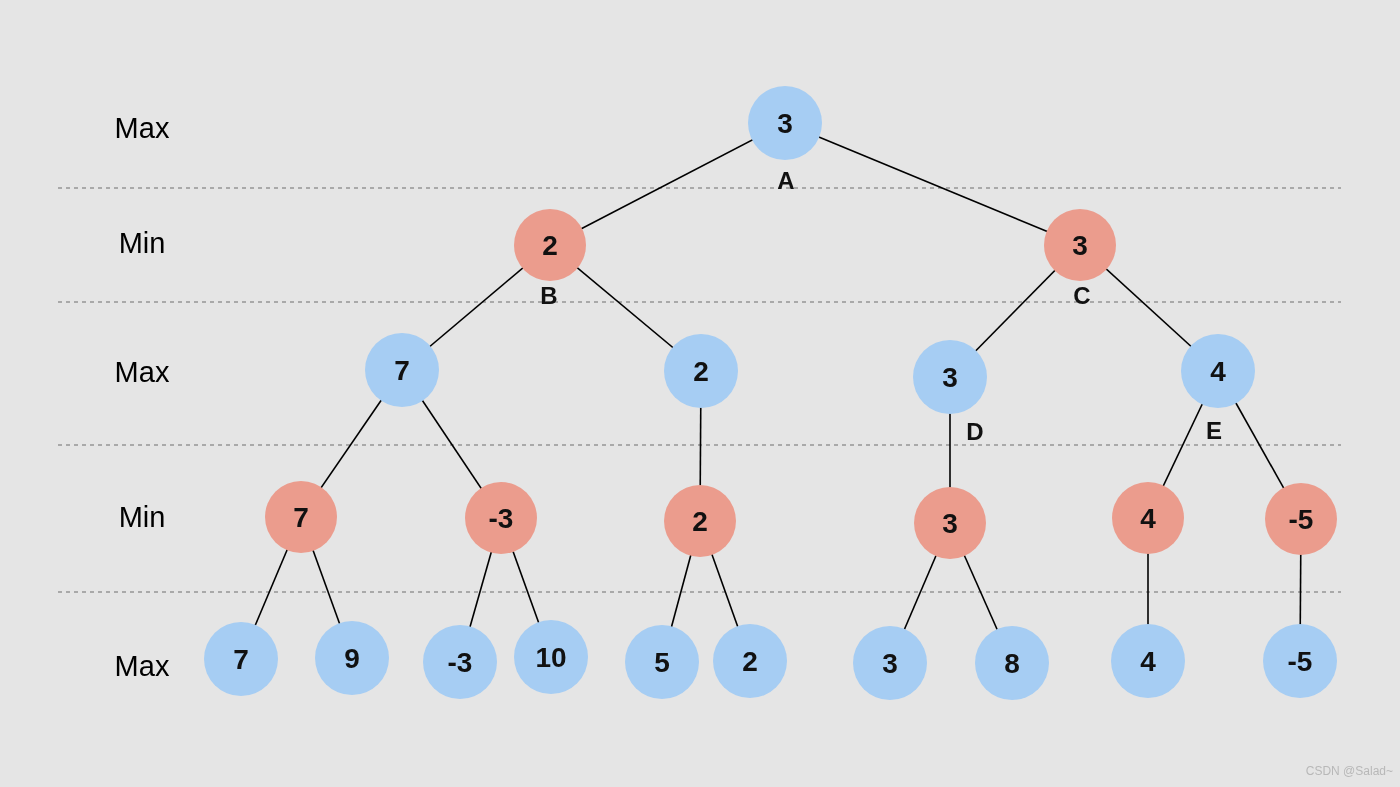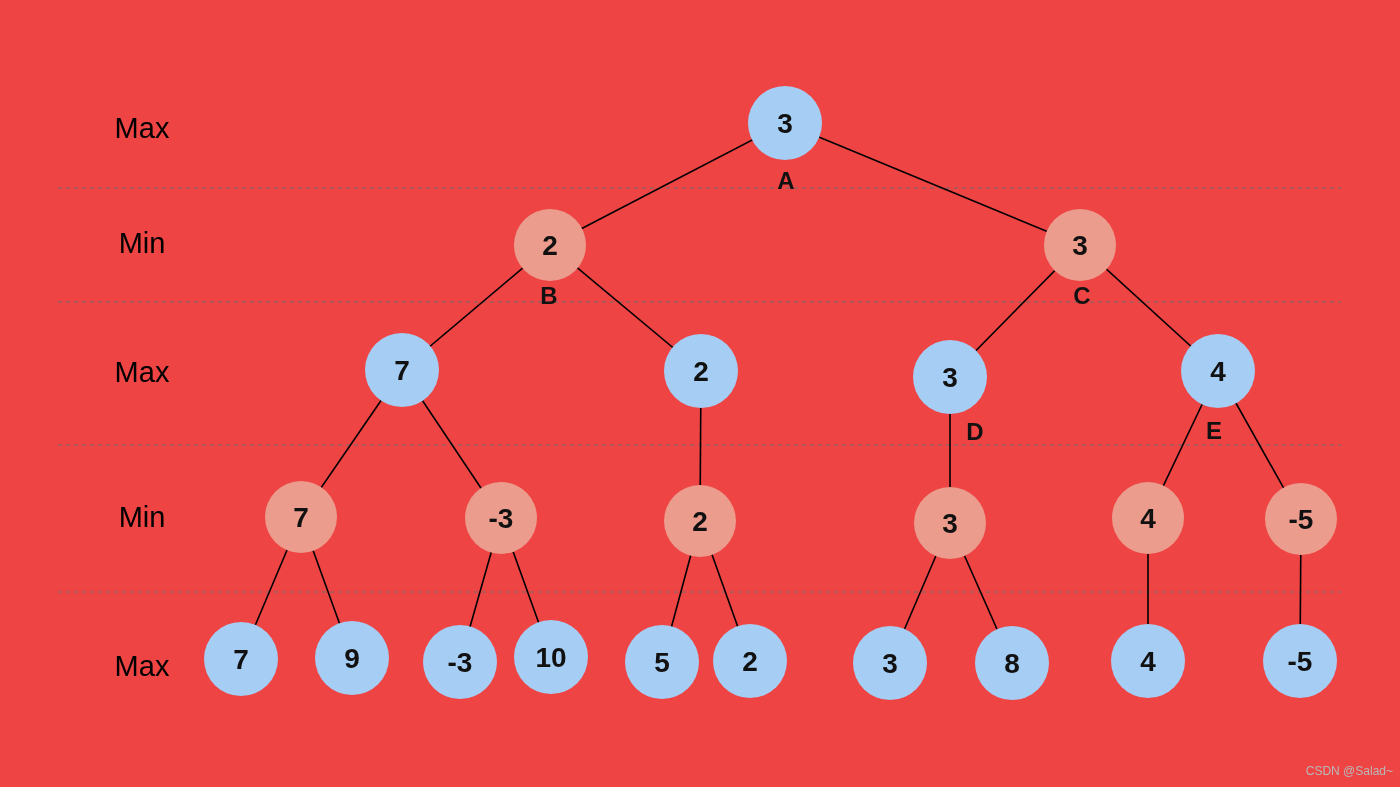--- a/index.html
+++ b/index.html
@@ -8,21 +8,21 @@
     background: #ffffff;
     width: 1400px;
     height: 787px;
     overflow: hidden;
     font-family: "Liberation Sans", sans-serif;
   }
   .stage {
     position: relative;
     width: 1400px;
     height: 787px;
-    background: #ef4444;
+    background: #e5e5e5;
   }
   svg { display: block; }
   .edge {
     stroke: #000000;
     stroke-width: 1.6;
   }
   .separator {
     stroke: #6e6e6e;
     stroke-width: 1.2;
     stroke-dasharray: 4 4;

